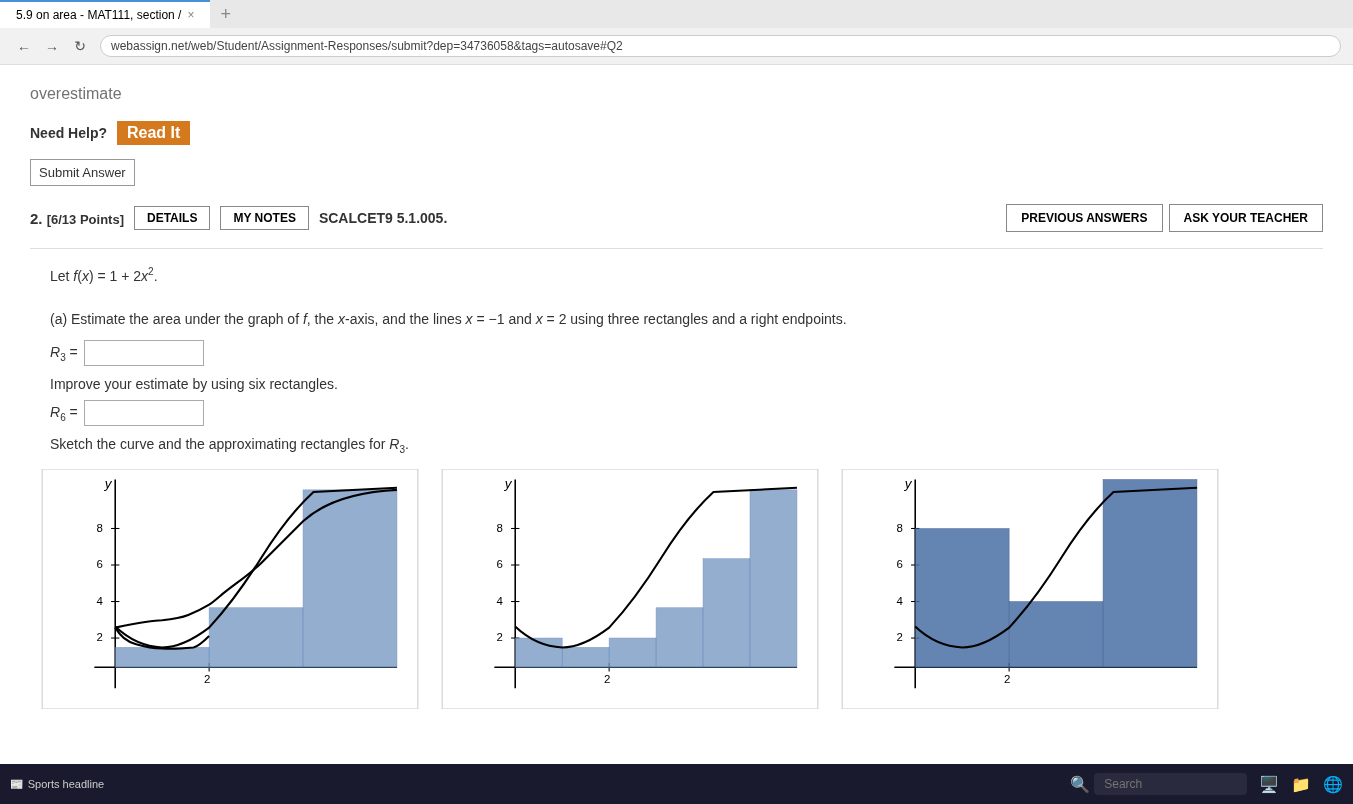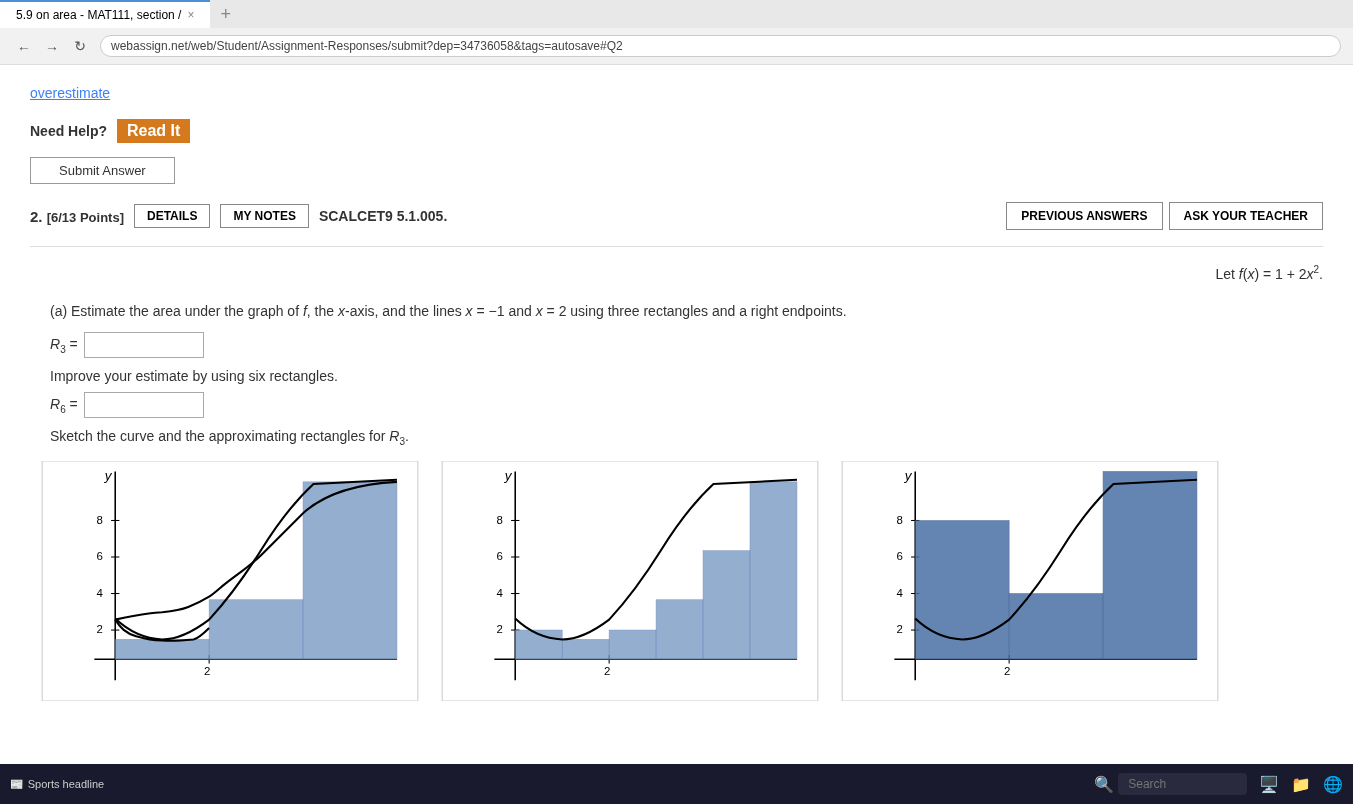--- a/index.html
+++ b/index.html
@@ -64,24 +64,23 @@
       font-size: 12px;
       color: #444;
     }
     .main-content {
       background: white;
       margin: 0;
       padding: 20px 30px;
       min-height: 760px;
     }
     .overestimate-row {
-      font-size: 14px;
-      color: #3b82f6;
+      font-size: 16px;
+      color: #737373;
       margin-bottom: 18px;
-      text-decoration: underline;
     }
     .need-help-row {
       display: flex;
       align-items: center;
       gap: 10px;
       margin-bottom: 14px;
     }
     .need-help-label {
       font-weight: bold;
       font-size: 14px;
@@ -93,21 +92,21 @@
       border: none;
       padding: 3px 10px;
       font-size: 16px;
       font-weight: bold;
       cursor: pointer;
     }
     .submit-answer-btn {
       background: white;
       color: #333;
       border: 1px solid #999;
-      padding: 5px 28px;
+      padding: 5px 8px;
       font-size: 13px;
       cursor: pointer;
       margin-bottom: 18px;
     }
     .question-header {
       display: flex;
       align-items: center;
       gap: 10px;
       margin-bottom: 14px;
       padding-bottom: 16px;
@@ -160,22 +159,21 @@
       font-weight: bold;
       cursor: pointer;
     }
     .problem-body {
       font-size: 14px;
       color: #333;
       line-height: 1.7;
       padding-left: 20px;
     }
     .problem-body .let-line {
-      margin-bottom: 14px;
-      text-align: right;
+      margin-bottom: 20px;
     }
     .part-a {
       margin-bottom: 8px;
     }
     .inline-input {
       display: inline-block;
       width: 120px;
       height: 26px;
       border: 1px solid #aaa;
       vertical-align: middle;
@@ -232,21 +230,21 @@
       padding: 0 10px;
       gap: 8px;
     }
     .search-bar {
       background: #2a2a3e;
       border: none;
       color: white;
       padding: 4px 10px;
       border-radius: 4px;
       font-size: 12px;
-      width: 129px;
+      width: 153px;
     }
     .sports-news {
       font-size: 11px;
       color: #ccc;
       display: flex;
       align-items: center;
       gap: 4px;
     }
     sub { font-size: 10px; }
     sup { font-size: 10px; }

